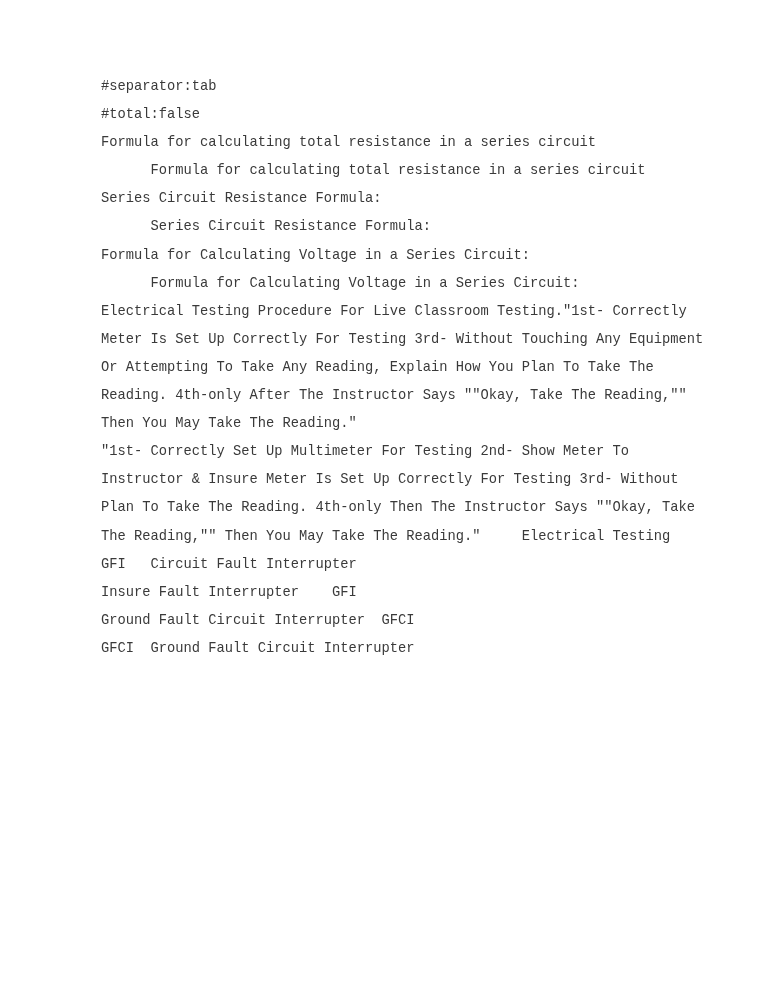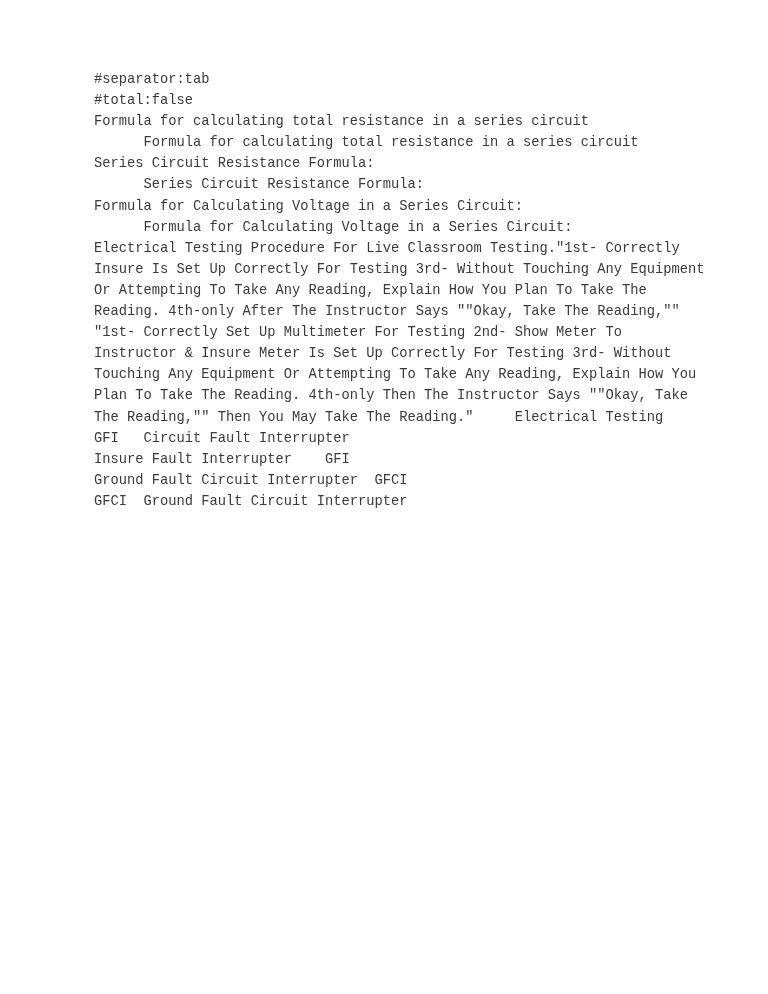--- a/index.html
+++ b/index.html
@@ -18,42 +18,42 @@
       left: 87px;
       top: 66px;
       width: 660px;
     }
     .line {
       font-family: "Liberation Mono", "DejaVu Sans Mono", monospace;
       font-size: 13.75px;
       line-height: 14.1px;
       color: #3a3a3a;
       white-space: pre;
-      margin: 7px;
+      margin: 14px;
       padding: 0;
     }
   </style>
 </head>
 <body>
 
 <div class="page">
   <div class="line">#separator:tab</div>
   <div class="line">#total:false</div>
   <div class="line">Formula for calculating total resistance in a series circuit</div>
   <div class="line">      Formula for calculating total resistance in a series circuit</div>
   <div class="line">Series Circuit Resistance Formula:</div>
   <div class="line">      Series Circuit Resistance Formula:</div>
   <div class="line">Formula for Calculating Voltage in a Series Circuit:</div>
   <div class="line">      Formula for Calculating Voltage in a Series Circuit:</div>
   <div class="line">Electrical Testing Procedure For Live Classroom Testing."1st- Correctly</div>
-  <div class="line">Insure Is Set Up Correctly For Testing 3rd- Without Touching Any Equipment</div>
+  <div class="line">Meter Is Set Up Correctly For Testing 3rd- Without Touching Any Equipment</div>
   <div class="line">Or Attempting To Take Any Reading, Explain How You Plan To Take The</div>
   <div class="line">Reading. 4th-only After The Instructor Says ""Okay, Take The Reading,""</div>
+  <div class="line">Then You May Take The Reading."</div>
   <div class="line">"1st- Correctly Set Up Multimeter For Testing 2nd- Show Meter To</div>
   <div class="line">Instructor &amp; Insure Meter Is Set Up Correctly For Testing 3rd- Without</div>
-  <div class="line">Touching Any Equipment Or Attempting To Take Any Reading, Explain How You</div>
   <div class="line">Plan To Take The Reading. 4th-only Then The Instructor Says ""Okay, Take</div>
   <div class="line">The Reading,"" Then You May Take The Reading."     Electrical Testing</div>
   <div class="line">GFI   Circuit Fault Interrupter</div>
   <div class="line">Insure Fault Interrupter    GFI</div>
   <div class="line">Ground Fault Circuit Interrupter  GFCI</div>
   <div class="line">GFCI  Ground Fault Circuit Interrupter</div>
 </div>
 
 </body></html>

